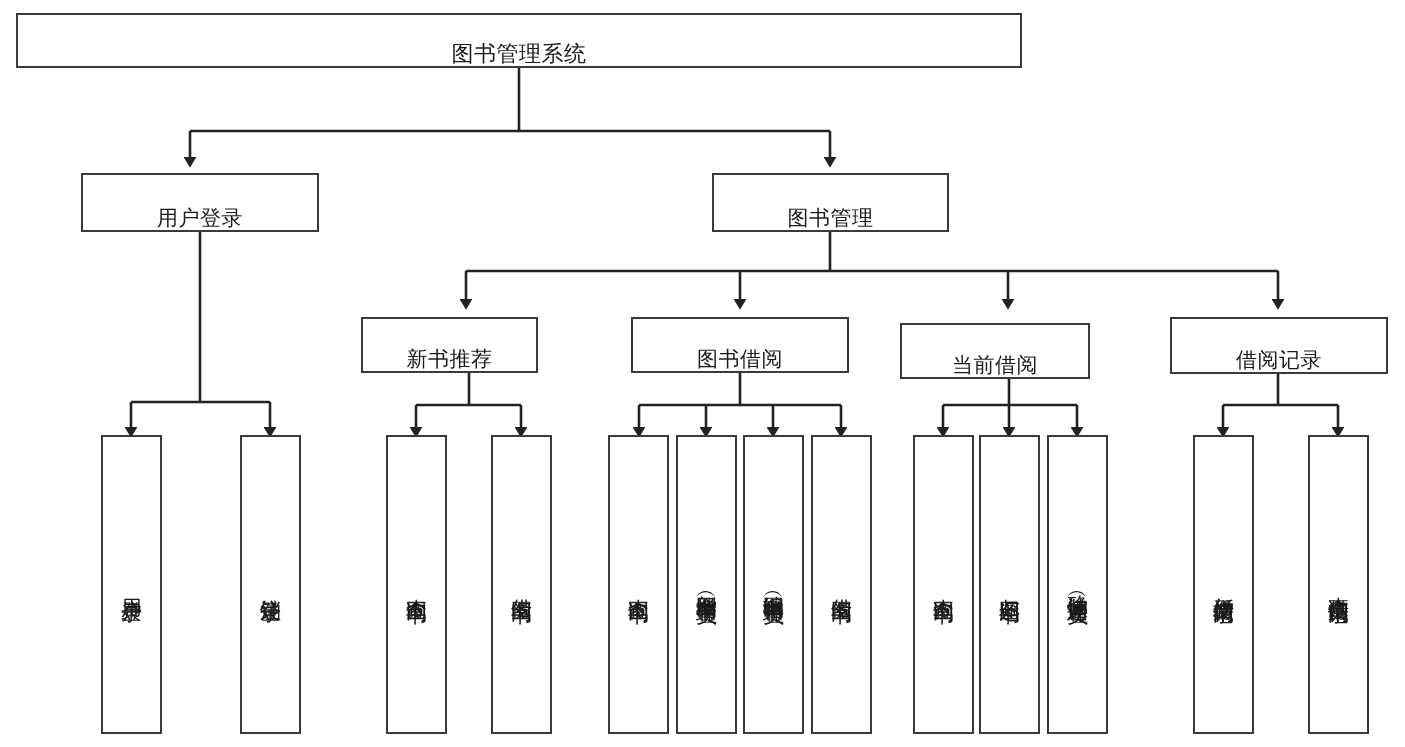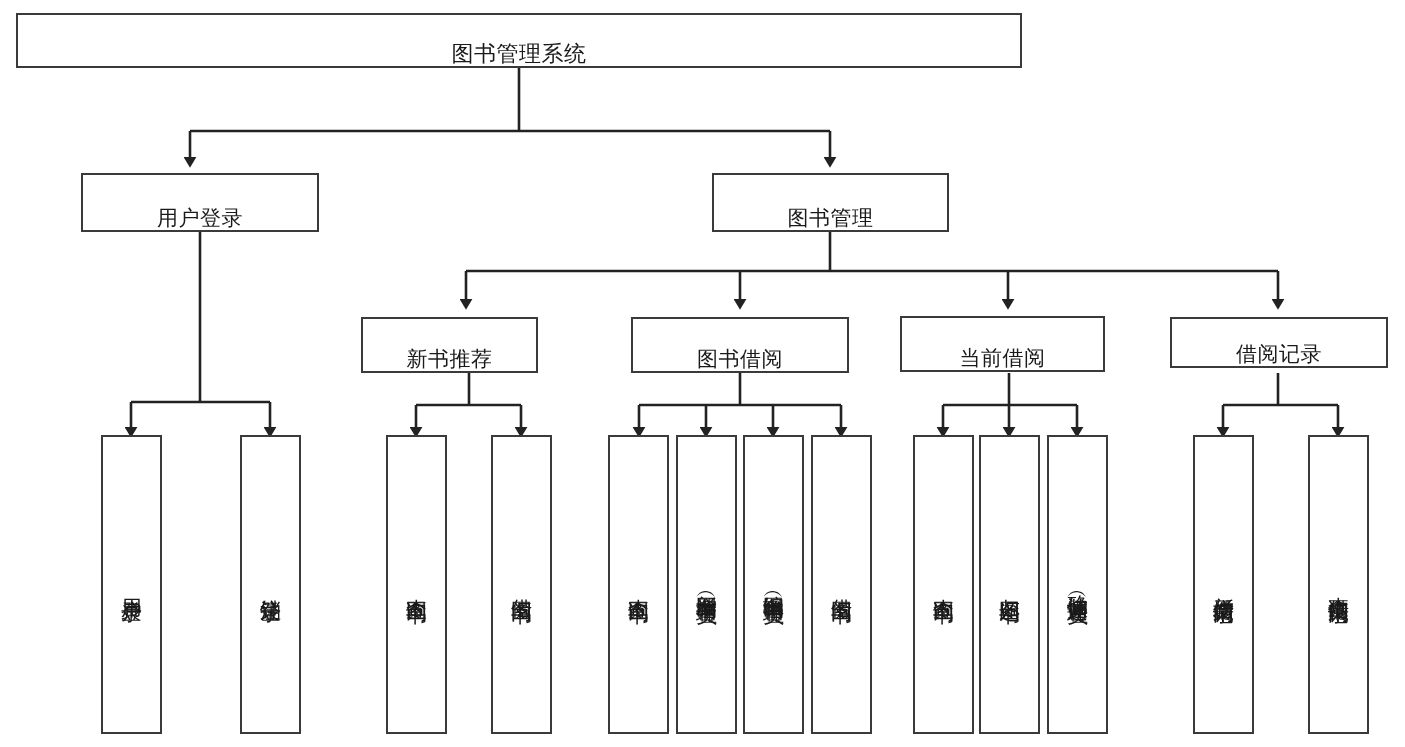--- a/index.html
+++ b/index.html
@@ -135,25 +135,25 @@
   </div>
 
   <div class="node h" style="left:361px; top:317px; width:177px; height:56px;">
     <span class="label">新书推荐</span>
   </div>
 
   <div class="node h" style="left:631px; top:317px; width:218px; height:56px;">
     <span class="label">图书借阅</span>
   </div>
 
-  <div class="node h" style="left:900px; top:316px; width:205px; height:56px;">
+  <div class="node h" style="left:900px; top:323px; width:190px; height:56px;">
     <span class="label">当前借阅</span>
   </div>
 
-  <div class="node h" style="left:1170px; top:317px; width:218px; height:51px;">
+  <div class="node h" style="left:1170px; top:317px; width:218px; height:57px;">
     <span class="label">借阅记录</span>
   </div>
 
   <div class="node v" style="left:101px; top:435px; width:61px; height:299px;">
     <span class="label">用户登录</span>
   </div>
 
   <div class="node v" style="left:240px; top:435px; width:61px; height:299px;">
     <span class="label">注销登录</span>
   </div>

